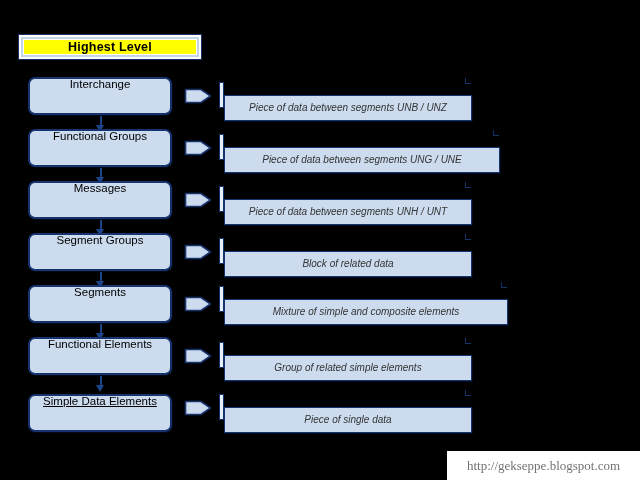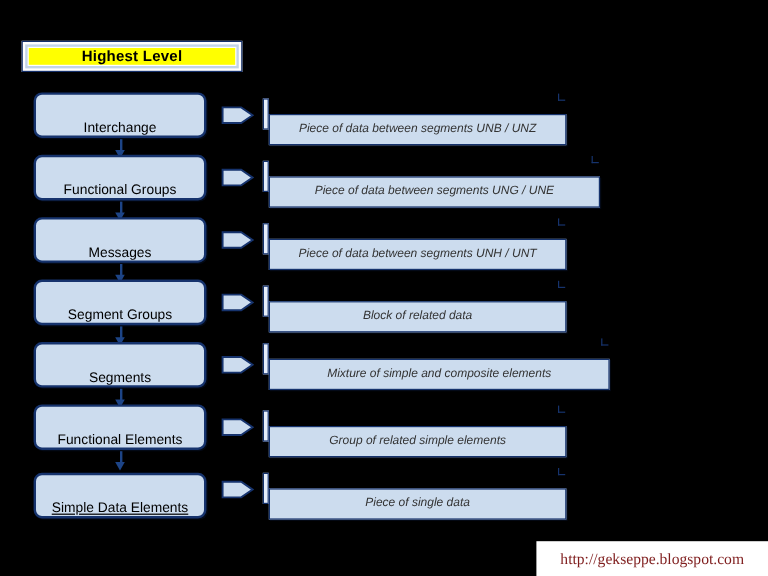--- a/index.html
+++ b/index.html
@@ -56,21 +56,21 @@
   .stage-box {
     position: absolute;
     left: 28px;
     width: 144px;
     height: 38px;
     box-sizing: border-box;
     background: #ccdcee;
     border: 2px solid #16336d;
     border-radius: 7px;
     display: flex;
-    align-items: flex-end;
+    align-items: flex-start;
     justify-content: center;
     box-shadow: 1px 1px 0 rgba(10,25,60,0.35);
   }
   .stage-box span {
     font-size: 11.5px;
     color: #000000;
     line-height: 1;
     white-space: nowrap;
   }
 
@@ -167,21 +167,21 @@
     width: 193px;
     height: 29px;
     background: #ffffff;
     display: flex;
     align-items: center;
     justify-content: center;
   }
   #watermark span {
     font-family: "Liberation Serif", serif;
     font-size: 13px;
-    color: #7f1d1d;
+    color: #737373;
     line-height: 1;
   }
 </style>
 </head>
 <body>
 
 <div id="canvas">
 
   <div class="level-banner" id="top-banner" style="top:34px;">
     <div class="frame-inner">

